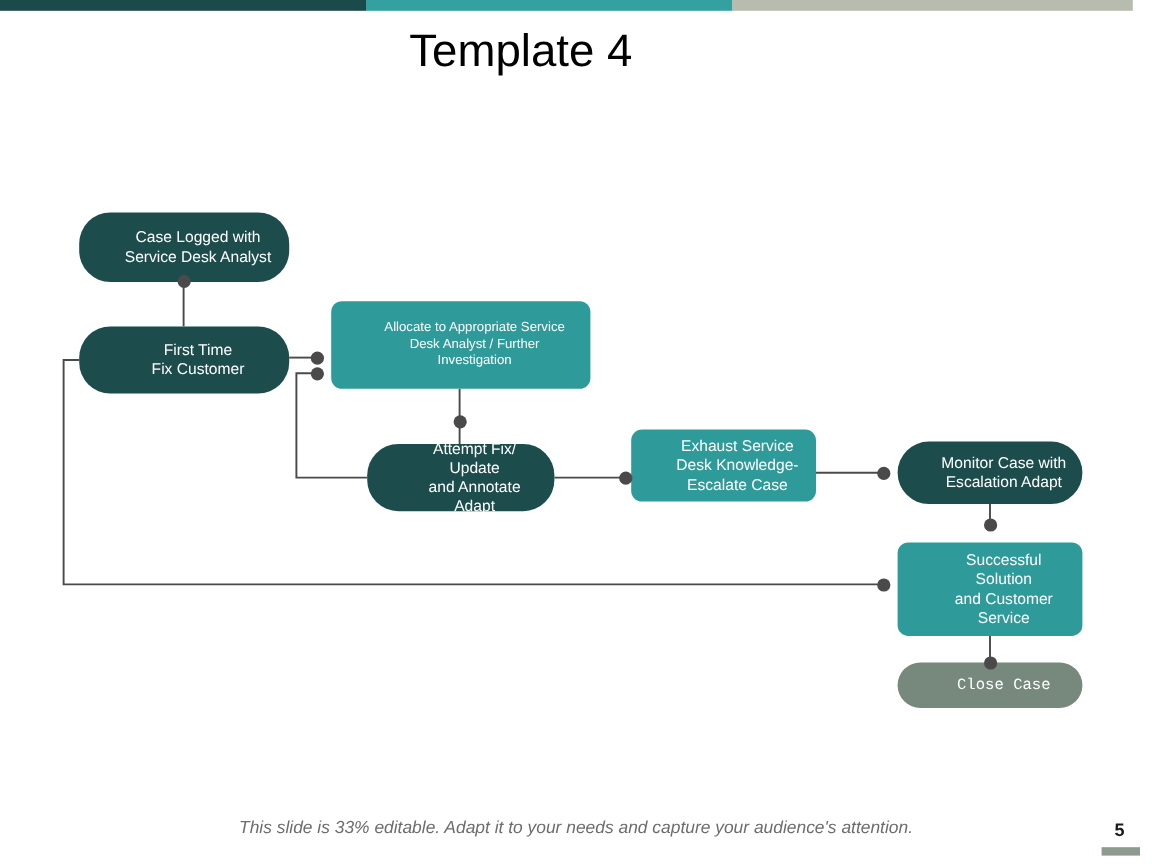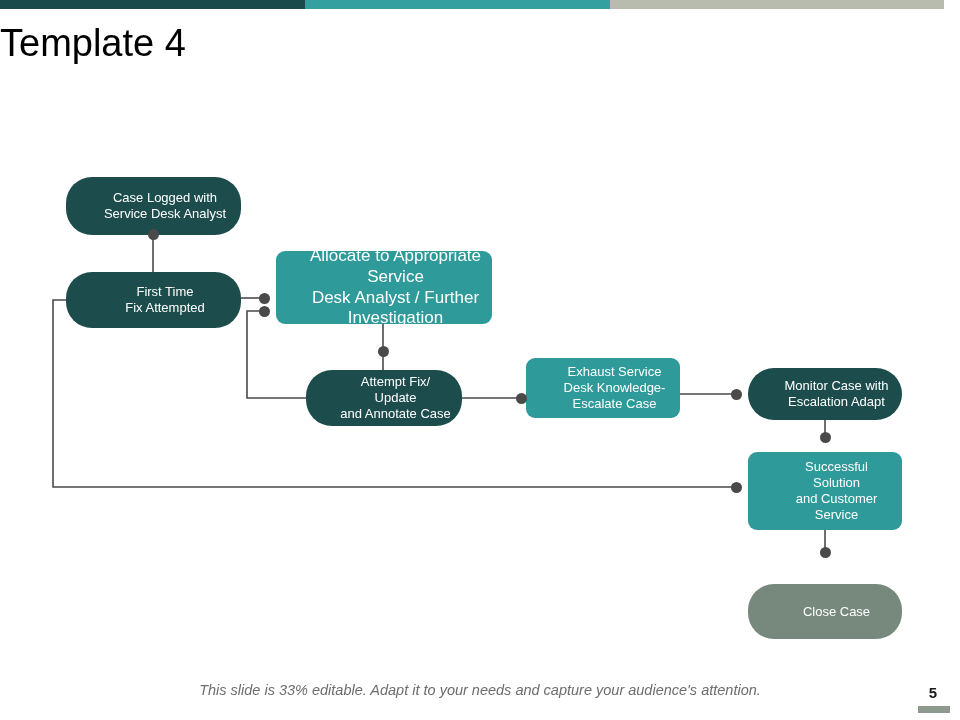--- a/index.html
+++ b/index.html
@@ -27,20 +27,21 @@
   .topbar.b1 { left: 0px;   width: 305px; background: #1b4a4a; }
   .topbar.b2 { left: 305px; width: 305px; background: #35a0a0; }
   .topbar.b3 { left: 610px; width: 334px; background: #b7bcaf; }
 
   
   .slide-title {
     position: absolute;
     left: 0;
     top: 22px;
     width: 868px;
+    text-align: center;
     font-size: 38px;
     color: #000000;
     letter-spacing: 0px;
   }
 
   
   #flow {
     position: absolute;
     left: 0;
     top: 0;
@@ -162,52 +163,52 @@
     <div class="dot" style="left:731px;  top:482px;"></div>
     <div class="dot" style="left:820px;  top:547px;"></div>
 
     <div class="node shape-pill fill-dark" style="left:66px; top:177px; width:175px; height:58px; font-size:13px;">
       <span class="node-label">Case Logged with
 Service Desk Analyst</span>
     </div>
 
     <div class="node shape-pill fill-dark" style="left:66px; top:272px; width:175px; height:56px; font-size:13px;">
       <span class="node-label">First Time
-Fix Attempted</span>
-    </div>
-
-    <div class="node shape-rect fill-teal" style="left:276px; top:251px; width:216px; height:73px; font-size:17px;">
+Fix Customer</span>
+    </div>
+
+    <div class="node shape-rect fill-teal" style="left:276px; top:251px; width:216px; height:73px; font-size:11px;">
       <span class="node-label">Allocate to Appropriate Service
 Desk Analyst / Further
 Investigation</span>
     </div>
 
     <div class="node shape-pill fill-dark" style="left:306px; top:370px; width:156px; height:56px; font-size:13px;">
       <span class="node-label">Attempt Fix/ Update
-and Annotate Case</span>
+and Annotate Adapt</span>
     </div>
 
     <div class="node shape-rect fill-teal" style="left:526px; top:358px; width:154px; height:60px; font-size:13px;">
       <span class="node-label">Exhaust Service
 Desk Knowledge-
 Escalate Case</span>
     </div>
 
     <div class="node shape-pill fill-dark" style="left:748px; top:368px; width:154px; height:52px; font-size:13px;">
       <span class="node-label">Monitor  Case with
 Escalation Adapt</span>
     </div>
 
     <div class="node shape-rect fill-teal" style="left:748px; top:452px; width:154px; height:78px; font-size:13px;">
       <span class="node-label">Successful Solution
 and Customer
 Service</span>
     </div>
 
-    <div class="node shape-pill fill-gray" style="left:748px; top:584px; width:154px; height:55px; font-size:13px;">
+    <div class="node shape-pill fill-gray" style="left:748px; top:552px; width:154px; height:38px; font-size:13px;font-family:Liberation Mono, monospace;">
       <span class="node-label">Close Case</span>
     </div>
 
   </div>
 
   <div class="footer-note">This slide is 33% editable. Adapt it to your needs and capture your audience's attention.</div>
   <div class="page-number">5</div>
   <div class="page-rule"></div>
 
 </div>

